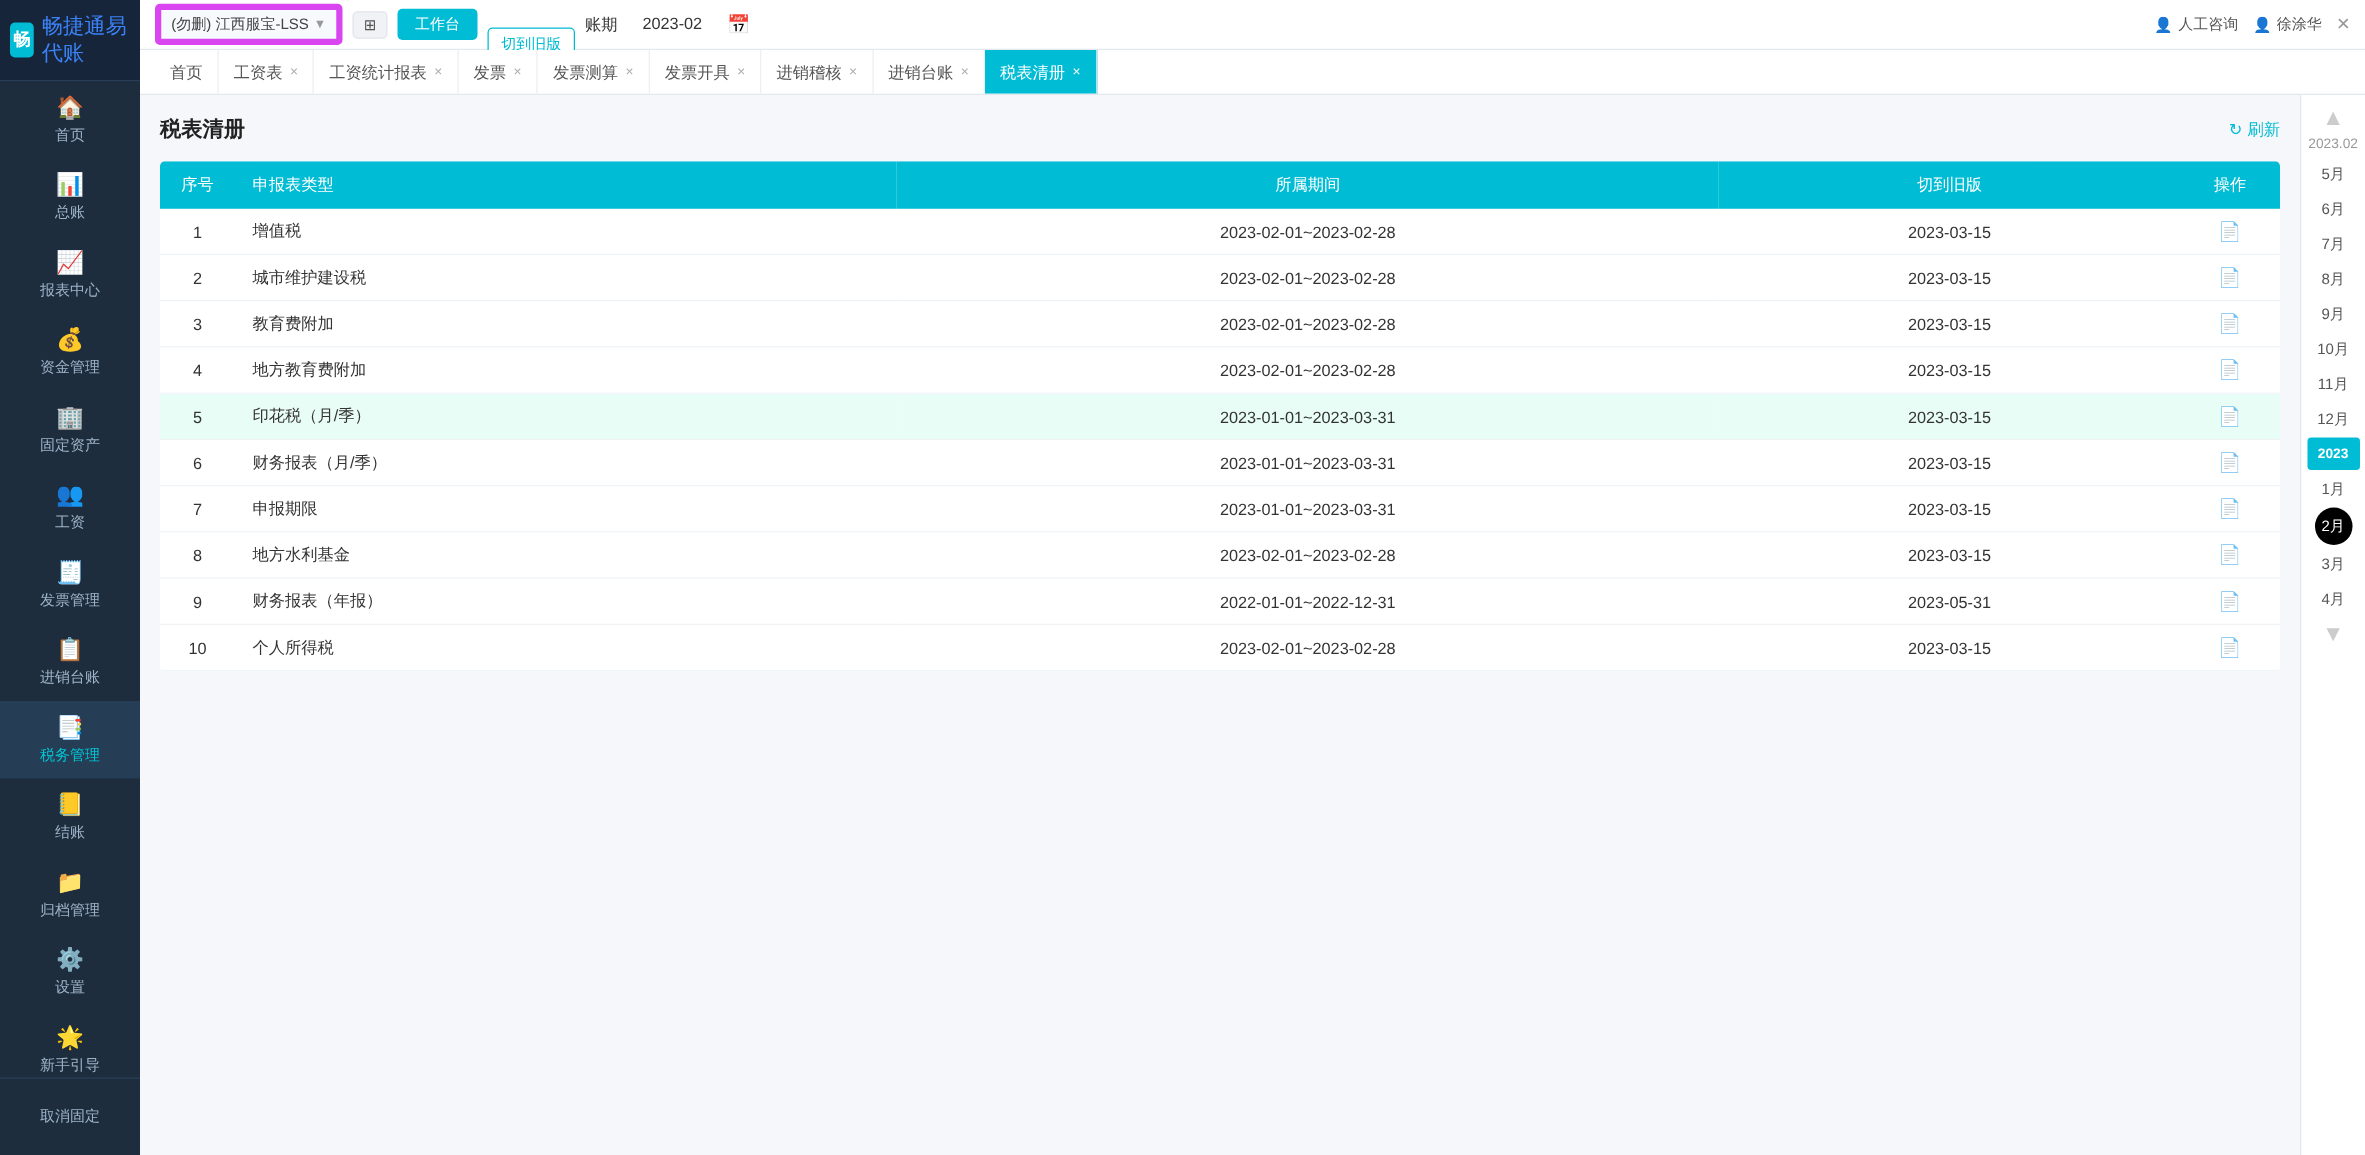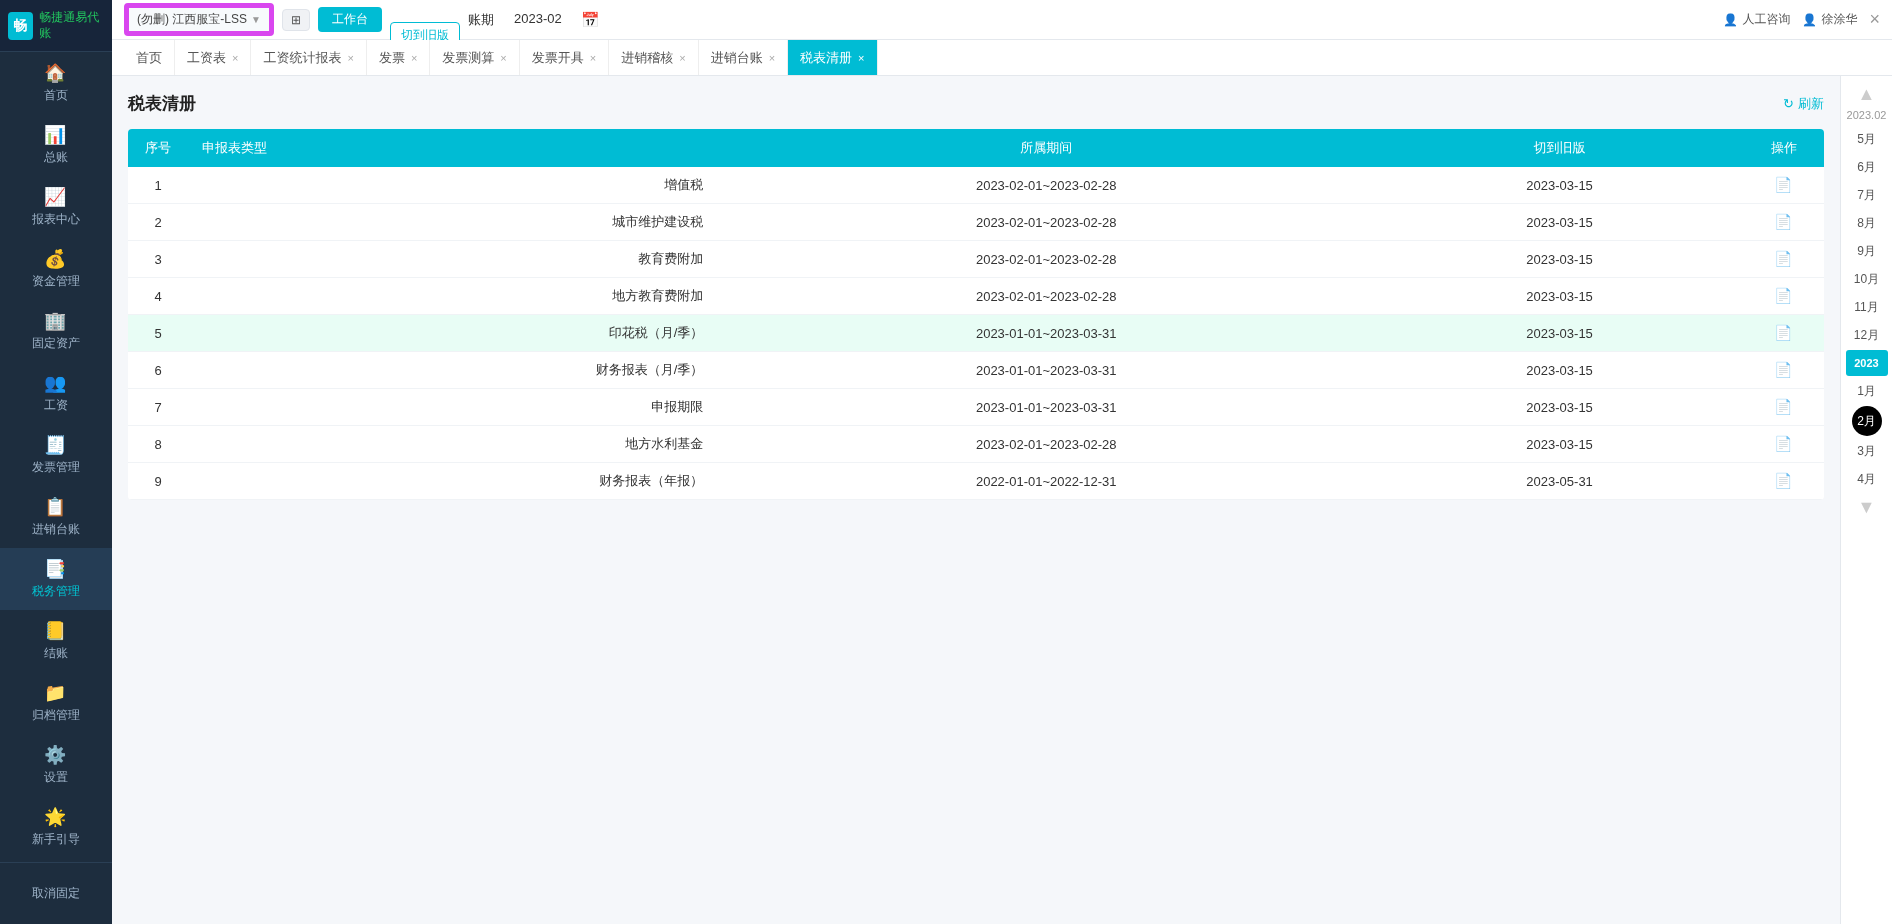--- a/index.html
+++ b/index.html
@@ -23,21 +23,21 @@
       gap: 6px;
       border-bottom: 1px solid #2a3f55;
     }
     .sidebar-logo-icon {
       width: 28px; height: 28px;
       background: #00bcd4;
       border-radius: 4px;
       display: flex; align-items: center; justify-content: center;
       color: white; font-size: 14px; font-weight: bold;
     }
-    .sidebar-logo-text { font-size: 12px; color: #22c55e; line-height: 1.3; }
+    .sidebar-logo-text { font-size: 17px; color: #3b82f6; line-height: 1.3; }
     .sidebar-nav { flex: 1; overflow-y: auto; }
     .sidebar-item {
       display: flex; flex-direction: column; align-items: center;
       padding: 10px 4px;
       cursor: pointer;
       color: #9eb3c8;
       font-size: 12px;
       gap: 3px;
       transition: background 0.2s;
     }
@@ -177,21 +177,21 @@
     .data-table tbody tr {
       border-bottom: 1px solid #f0f3f6;
     }
     .data-table tbody tr.highlight { background: #e8fdf5; }
     .data-table tbody td {
       padding: 9px 14px;
       text-align: center;
       font-size: 13px;
       color: #333;
     }
-    .data-table tbody td.name-cell { text-align: right; }
+    .data-table tbody td.name-cell { text-align: left; }
     .action-icon {
       color: #aaa; font-size: 15px; cursor: pointer;
     }
 
     
     .right-panel {
       width: 52px;
       background: #fff;
       border-left: 1px solid #e4e8ed;
       display: flex;
@@ -436,20 +436,27 @@
       <td class="name-cell">地方水利基金</td>
       <td>2023-02-01~2023-02-28</td>
       <td>2023-03-15</td>
       <td><span class="action-icon">📄</span></td>
     </tr>
             <tr>
       <td>9</td>
       <td class="name-cell">财务报表（年报）</td>
       <td>2022-01-01~2022-12-31</td>
       <td>2023-05-31</td>
+      <td><span class="action-icon">📄</span></td>
+    </tr>
+            <tr>
+      <td>10</td>
+      <td class="name-cell">个人所得税</td>
+      <td>2023-02-01~2023-02-28</td>
+      <td>2023-03-15</td>
       <td><span class="action-icon">📄</span></td>
     </tr>
           </tbody>
       </table>
     </div>
 
     <div class="right-panel">
       <div class="panel-expand">▲</div>
       <div class="year-label">2023.02</div>
       <div class="month-item">5月</div>

